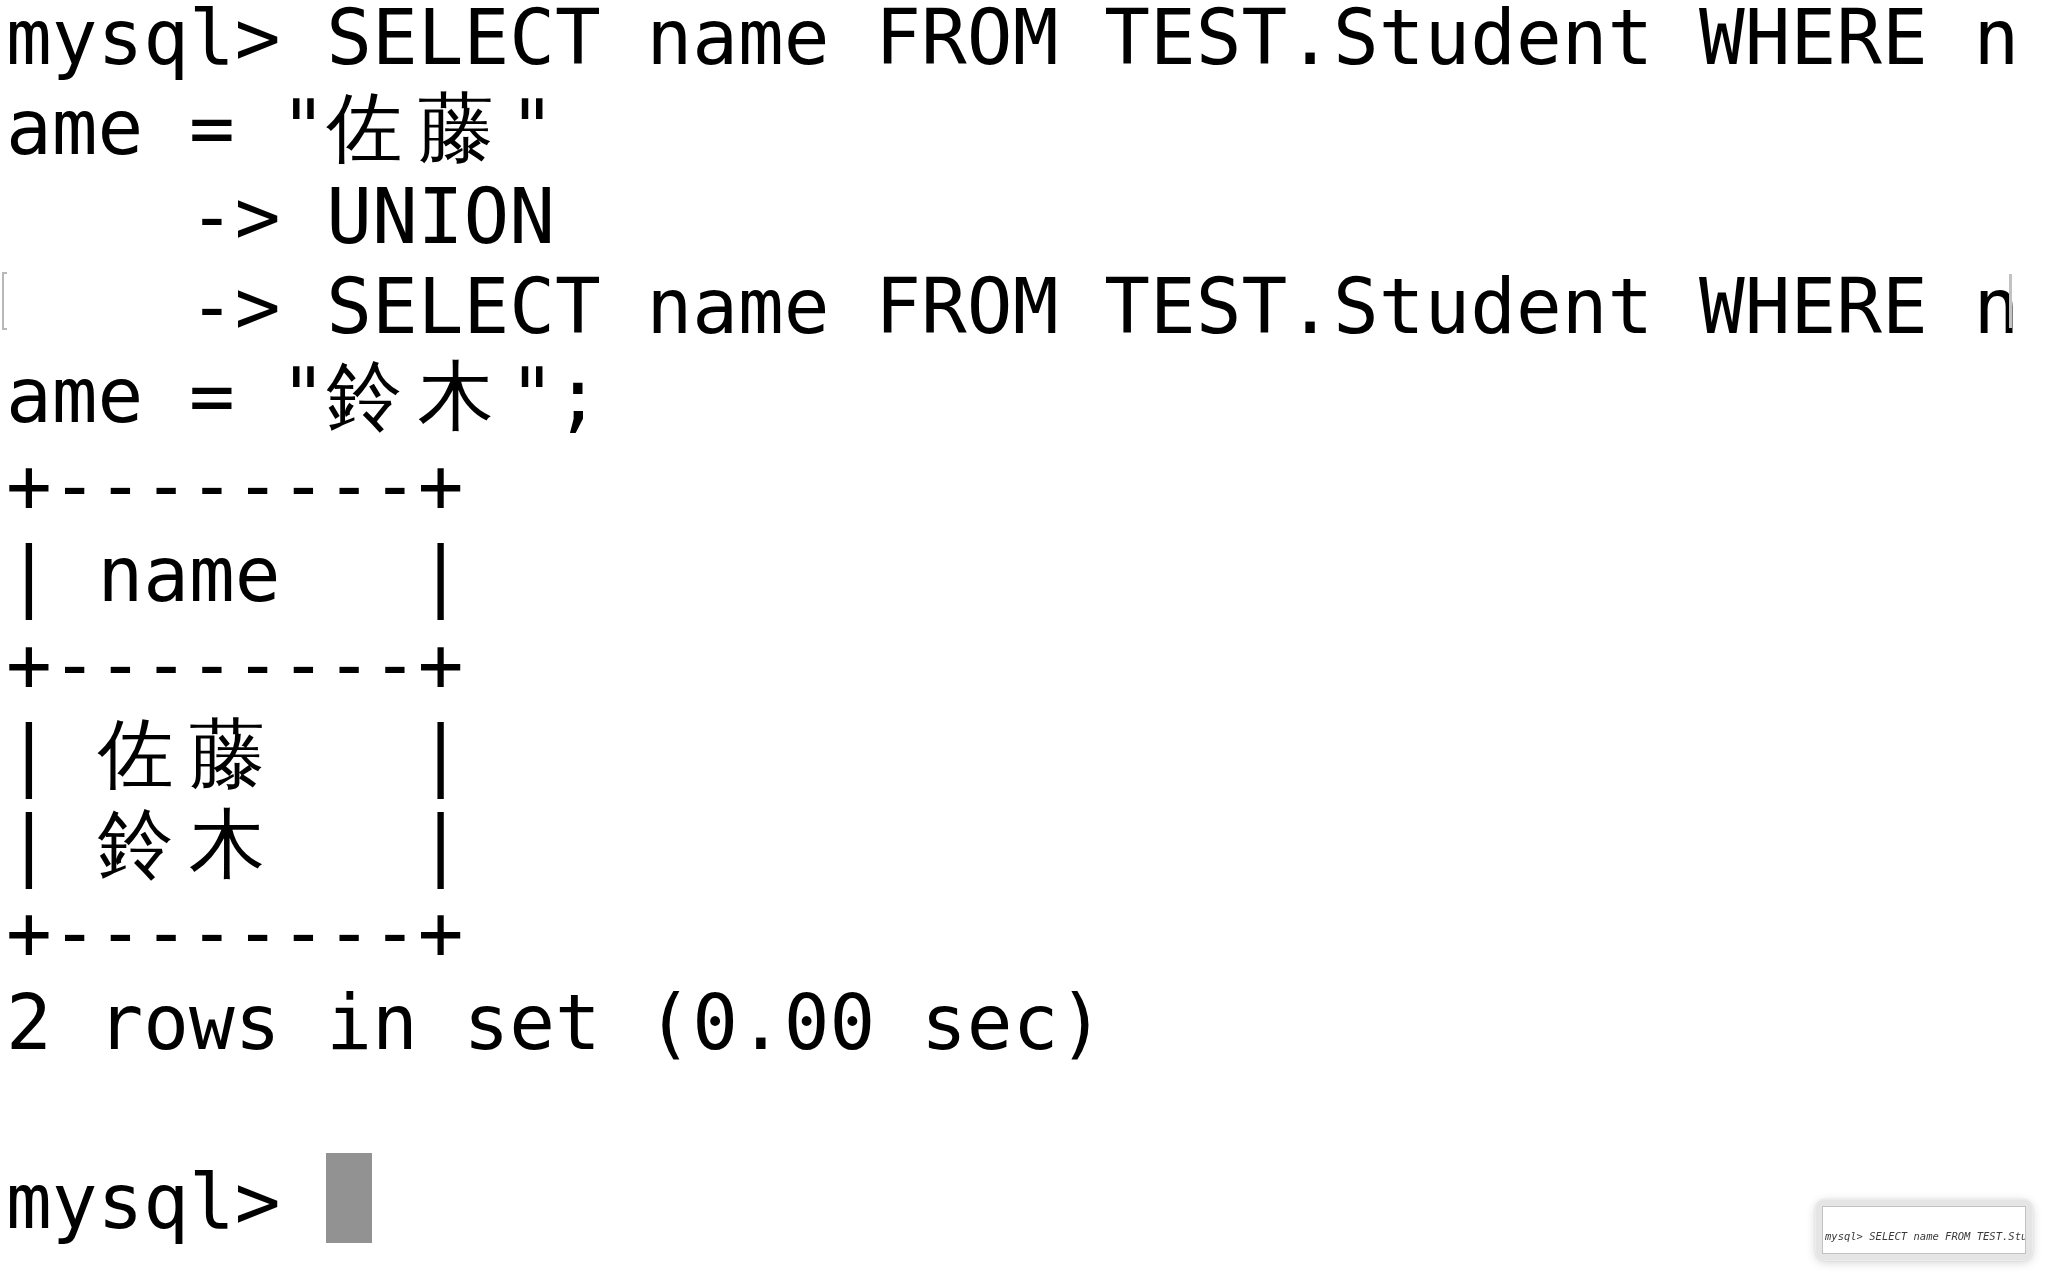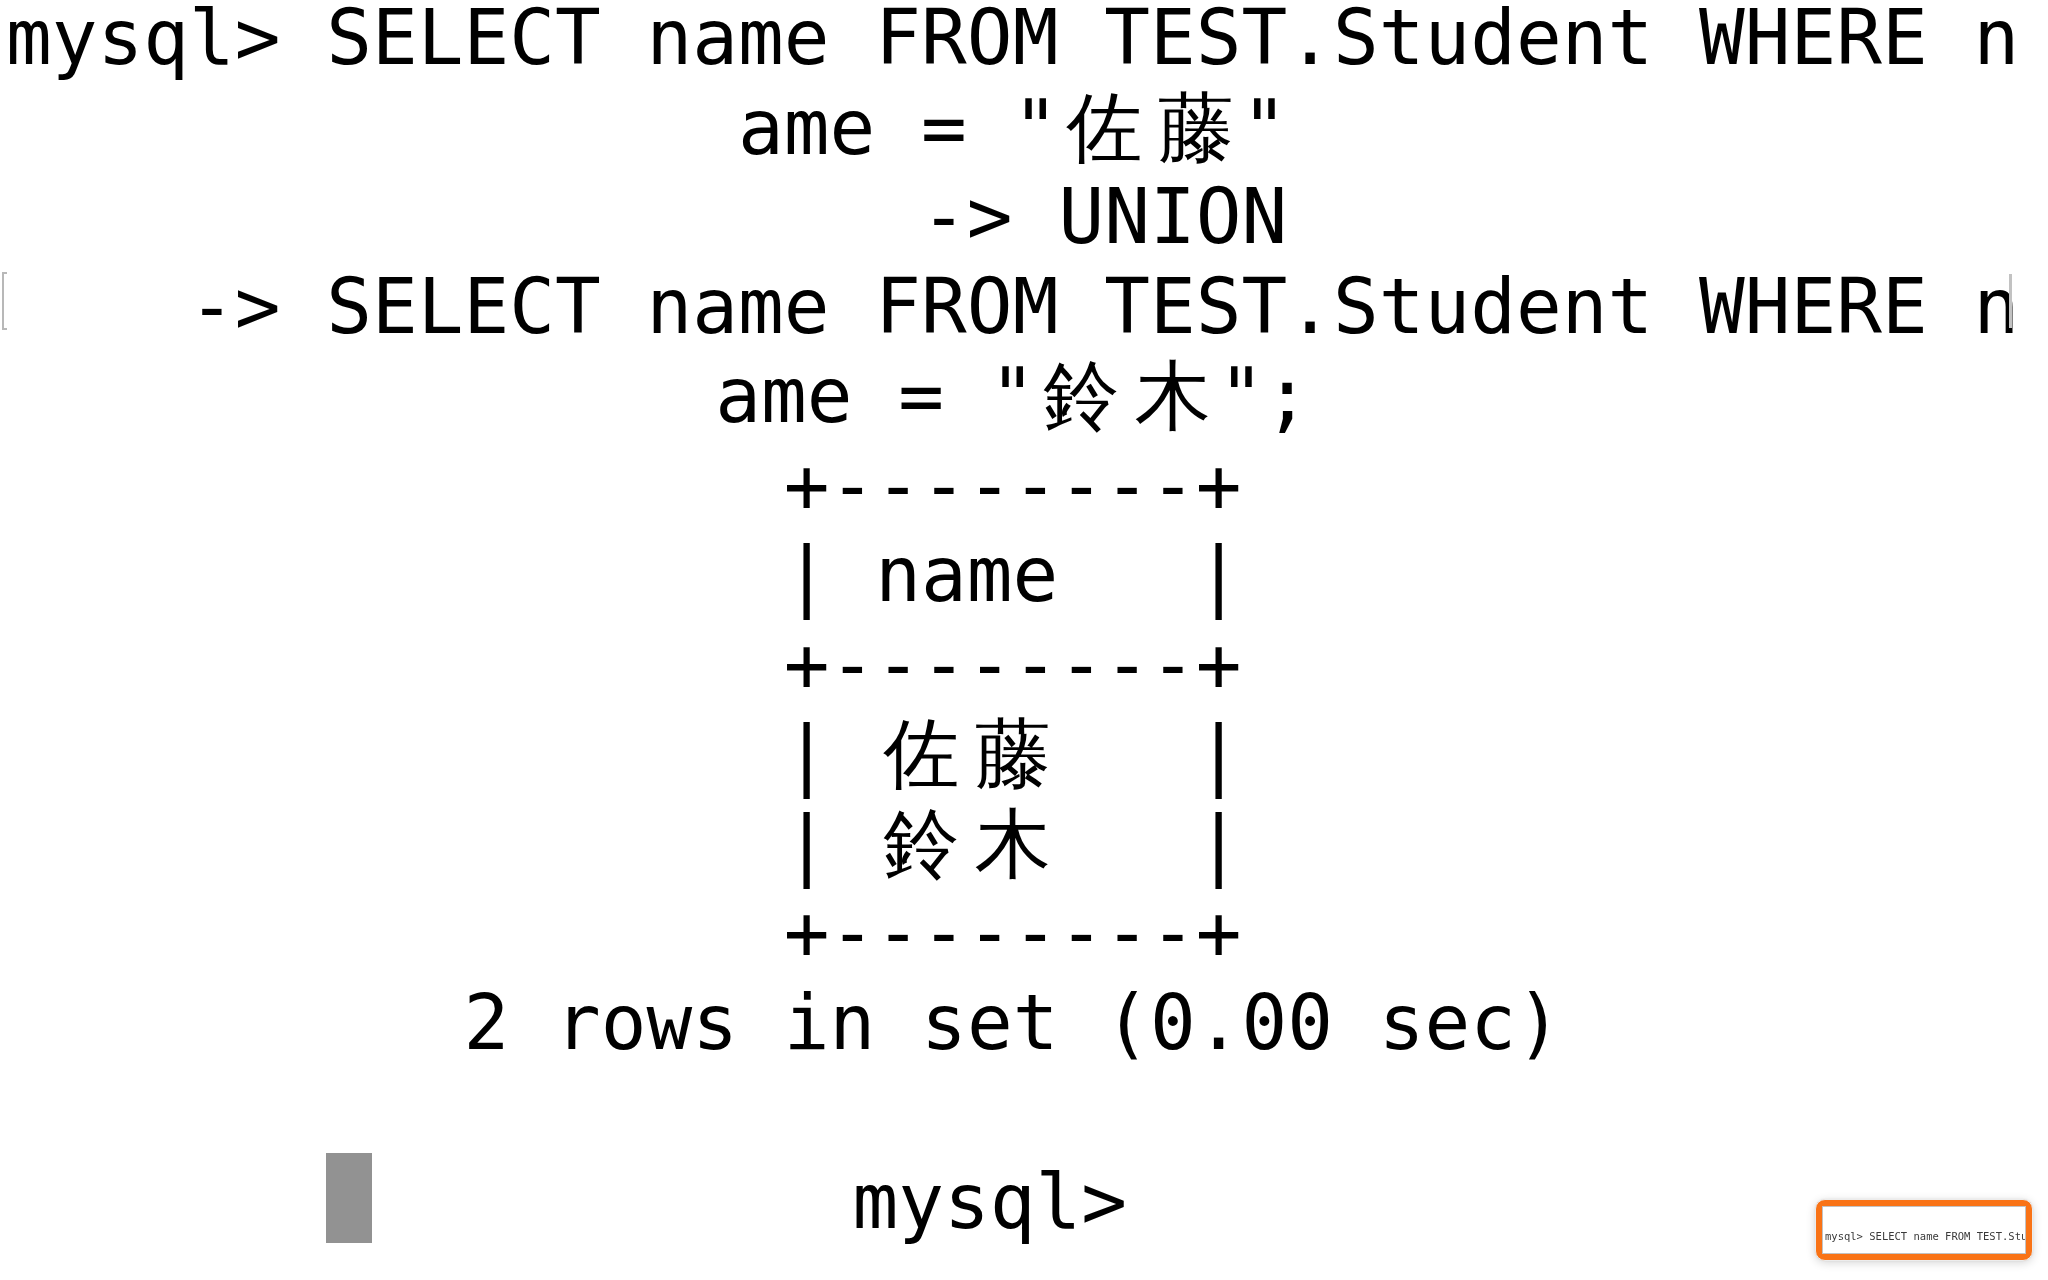--- a/index.html
+++ b/index.html
@@ -4,21 +4,20 @@
 <style>
   html, body { margin: 0; padding: 0; }
   body { width: 2048px; height: 1280px; overflow: hidden; background: #ffffff; }
 
   .screen {
     position: relative;
     width: 2048px;
     height: 1280px;
     background: #ffffff;
     overflow: hidden;
-    text-align: center;
   }
 
   
   .term {
     position: absolute;
     left: 6px;
     top: -7px;
     font-family: "DejaVu Sans Mono", "Liberation Mono", monospace;
     font-size: 76px;
     line-height: 89.5px;
@@ -76,25 +75,26 @@
     background: #c2c2c2;
   }
 
   
   .pip {
     position: absolute;
     left: 1815px;
     top: 1199px;
     width: 218px;
     height: 62px;
-    background: #f97316;
+    background: #e5e5e5;
     border: 1px solid #ececec;
     border-radius: 10px;
     box-sizing: border-box;
     box-shadow: 0 2px 10px rgba(0,0,0,0.16), 0 0 2px rgba(0,0,0,0.08);
+    font-style: italic;
   }
   .pip-inner {
     position: absolute;
     left: 6px; right: 6px; top: 6px; bottom: 6px;
     border: 1px solid #c2c2c2;
     background: #ffffff;
     overflow: hidden;
     display: flex;
     align-items: center;
   }

